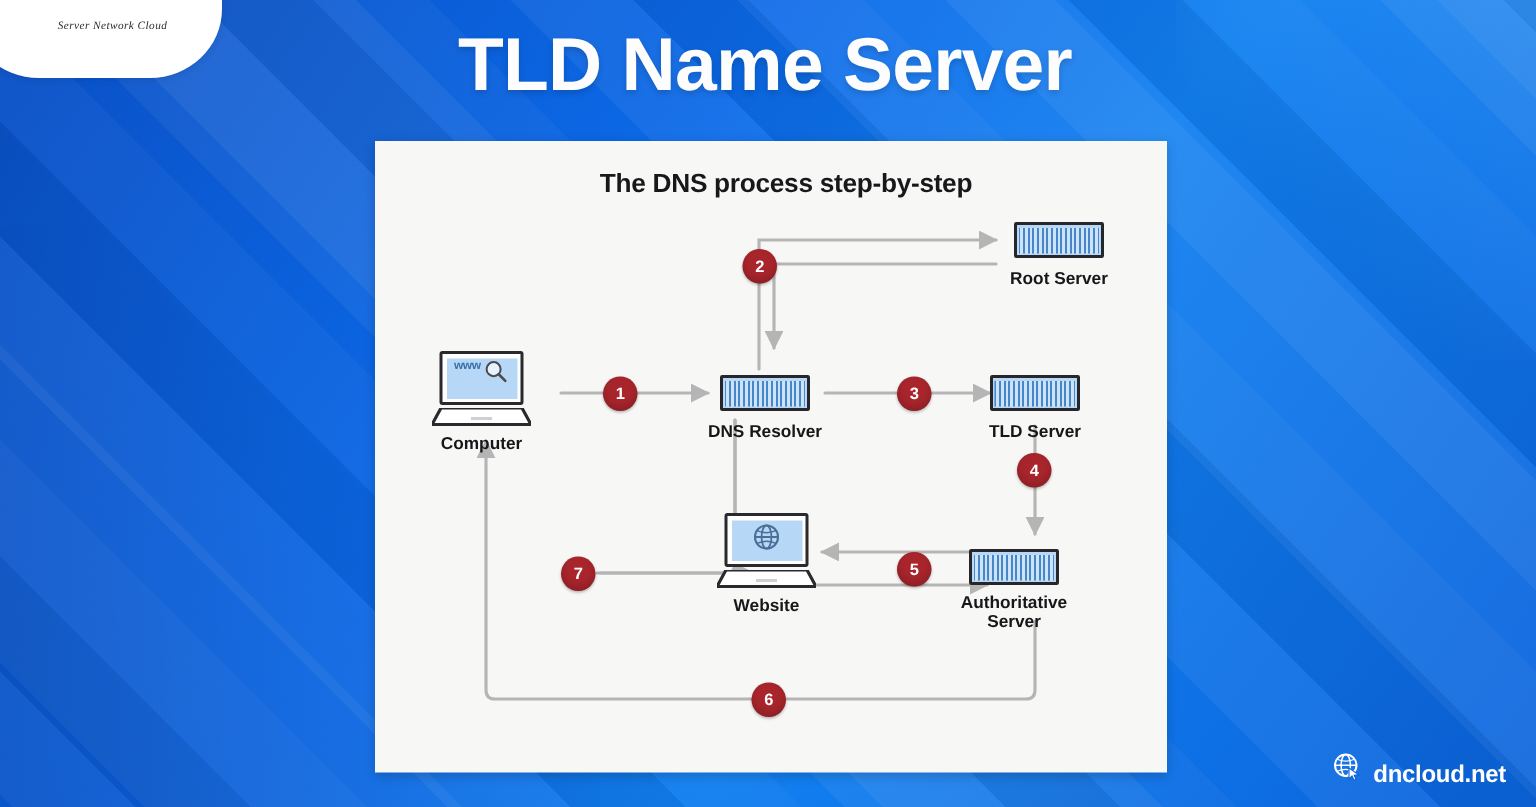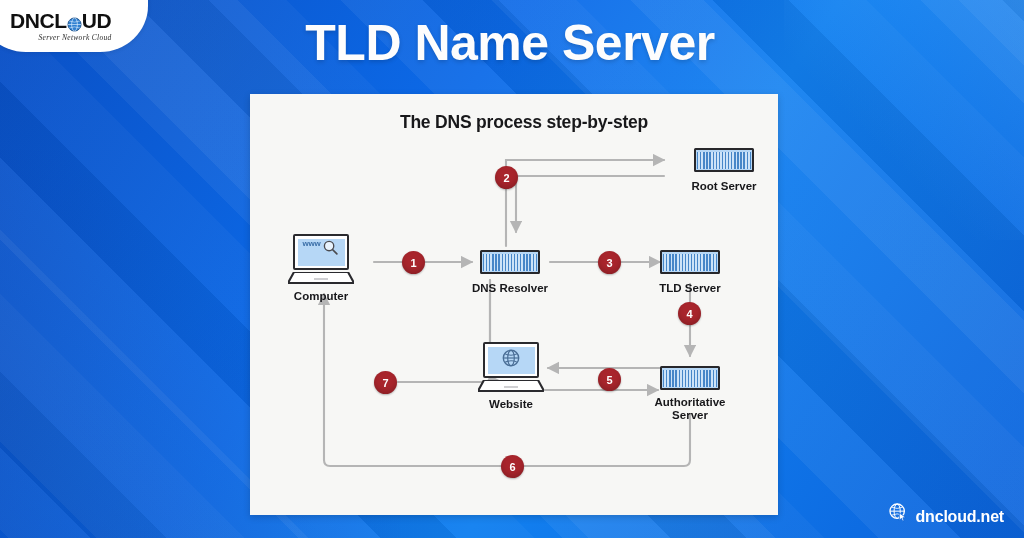--- a/index.html
+++ b/index.html
@@ -158,34 +158,20 @@
 <div id="bg">
   <div class="base"></div>
   <div class="stripes"></div>
   <div class="stripes2"></div>
   <div class="darkCorner"></div>
   <div class="brightEdge"></div>
 </div>
 
 <div id="logo">
   <div class="wrap">
-    <div class="word">
-      <span>DNCL</span>
-      <span class="globe">
-        <svg viewBox="0 0 24 24" width="15" height="15" aria-hidden="true">
-          <circle cx="12" cy="12" r="10.5" fill="#2f7fd0"></circle>
-          <circle cx="12" cy="12" r="10.5" fill="none" stroke="#1b4f87" stroke-width="1.4"></circle>
-          <ellipse cx="12" cy="12" rx="4.6" ry="10.5" fill="none" stroke="#dbeeff" stroke-width="1.1"></ellipse>
-          <line x1="1.5" y1="12" x2="22.5" y2="12" stroke="#dbeeff" stroke-width="1.1"></line>
-          <path d="M3.3 6.4 Q12 10 20.7 6.4" fill="none" stroke="#dbeeff" stroke-width="0.95"></path>
-          <path d="M3.3 17.6 Q12 14 20.7 17.6" fill="none" stroke="#dbeeff" stroke-width="0.95"></path>
-        </svg>
-      </span>
-      <span>UD</span>
-    </div>
     <div class="tag">Server Network Cloud</div>
   </div>
 </div>
 
 <div id="title">TLD Name Server</div>
 
 <div id="card">
   <div id="cardTitle">The DNS process step-by-step</div>
 
   <div id="diagram">
@@ -241,37 +227,37 @@
     </div>
 
     <div class="node" style="left:230px; top:156px;">
       <div class="server">
         <div class="box"></div>
         <div class="bars"></div>
       </div>
       <div class="label" style="top:32px;">DNS Resolver</div>
     </div>
 
-    <div class="node" style="left:444px; top:54px;">
+    <div class="node" style="left:426px; top:54px;">
       <div class="server">
         <div class="box"></div>
         <div class="bars"></div>
       </div>
       <div class="label" style="top:32px;">Root Server</div>
     </div>
 
     <div class="node" style="left:410px; top:156px;">
       <div class="server">
         <div class="box"></div>
         <div class="bars"></div>
       </div>
       <div class="label" style="top:32px;">TLD Server</div>
     </div>
 
-    <div class="node" style="left:410px; top:272px;">
+    <div class="node" style="left:396px; top:272px;">
       <div class="server">
         <div class="box"></div>
         <div class="bars"></div>
       </div>
       <div class="label" style="top:30px;">
         <span>Authoritative</span><br>
         <span>Server</span>
       </div>
     </div>
 

